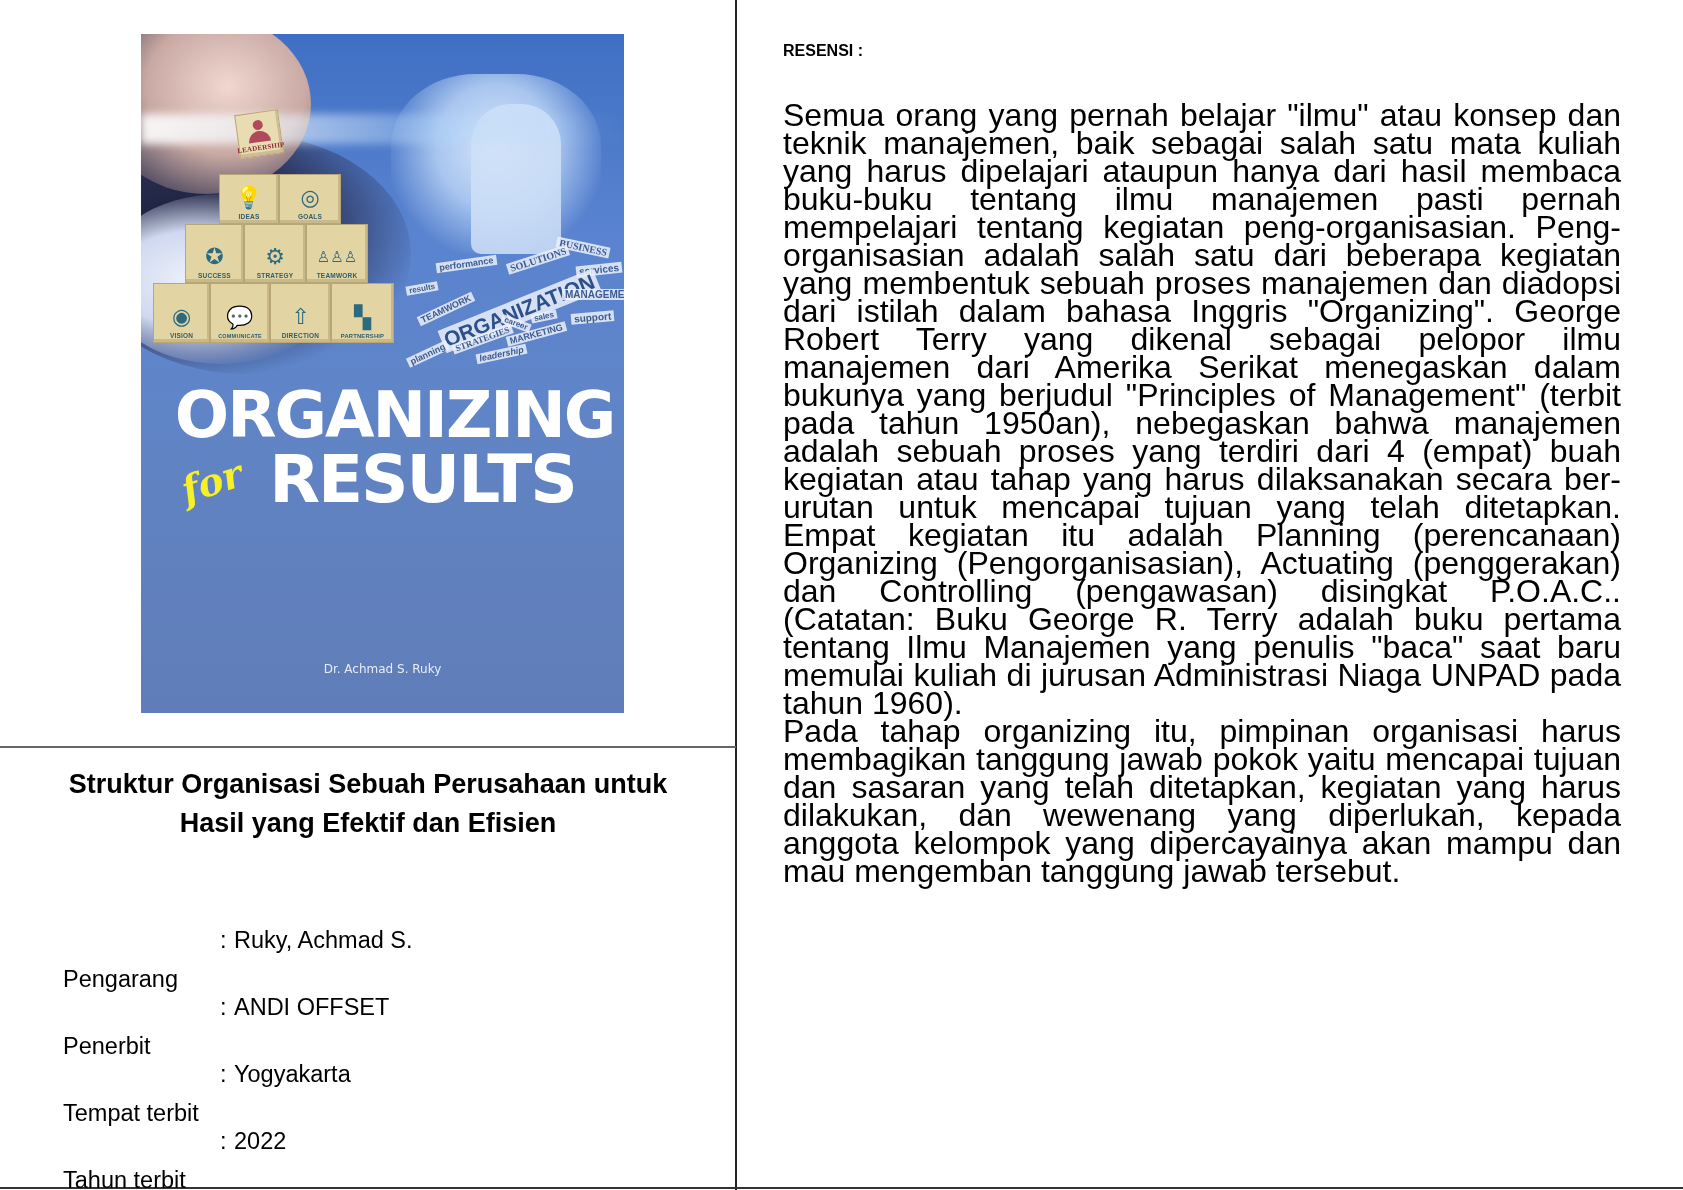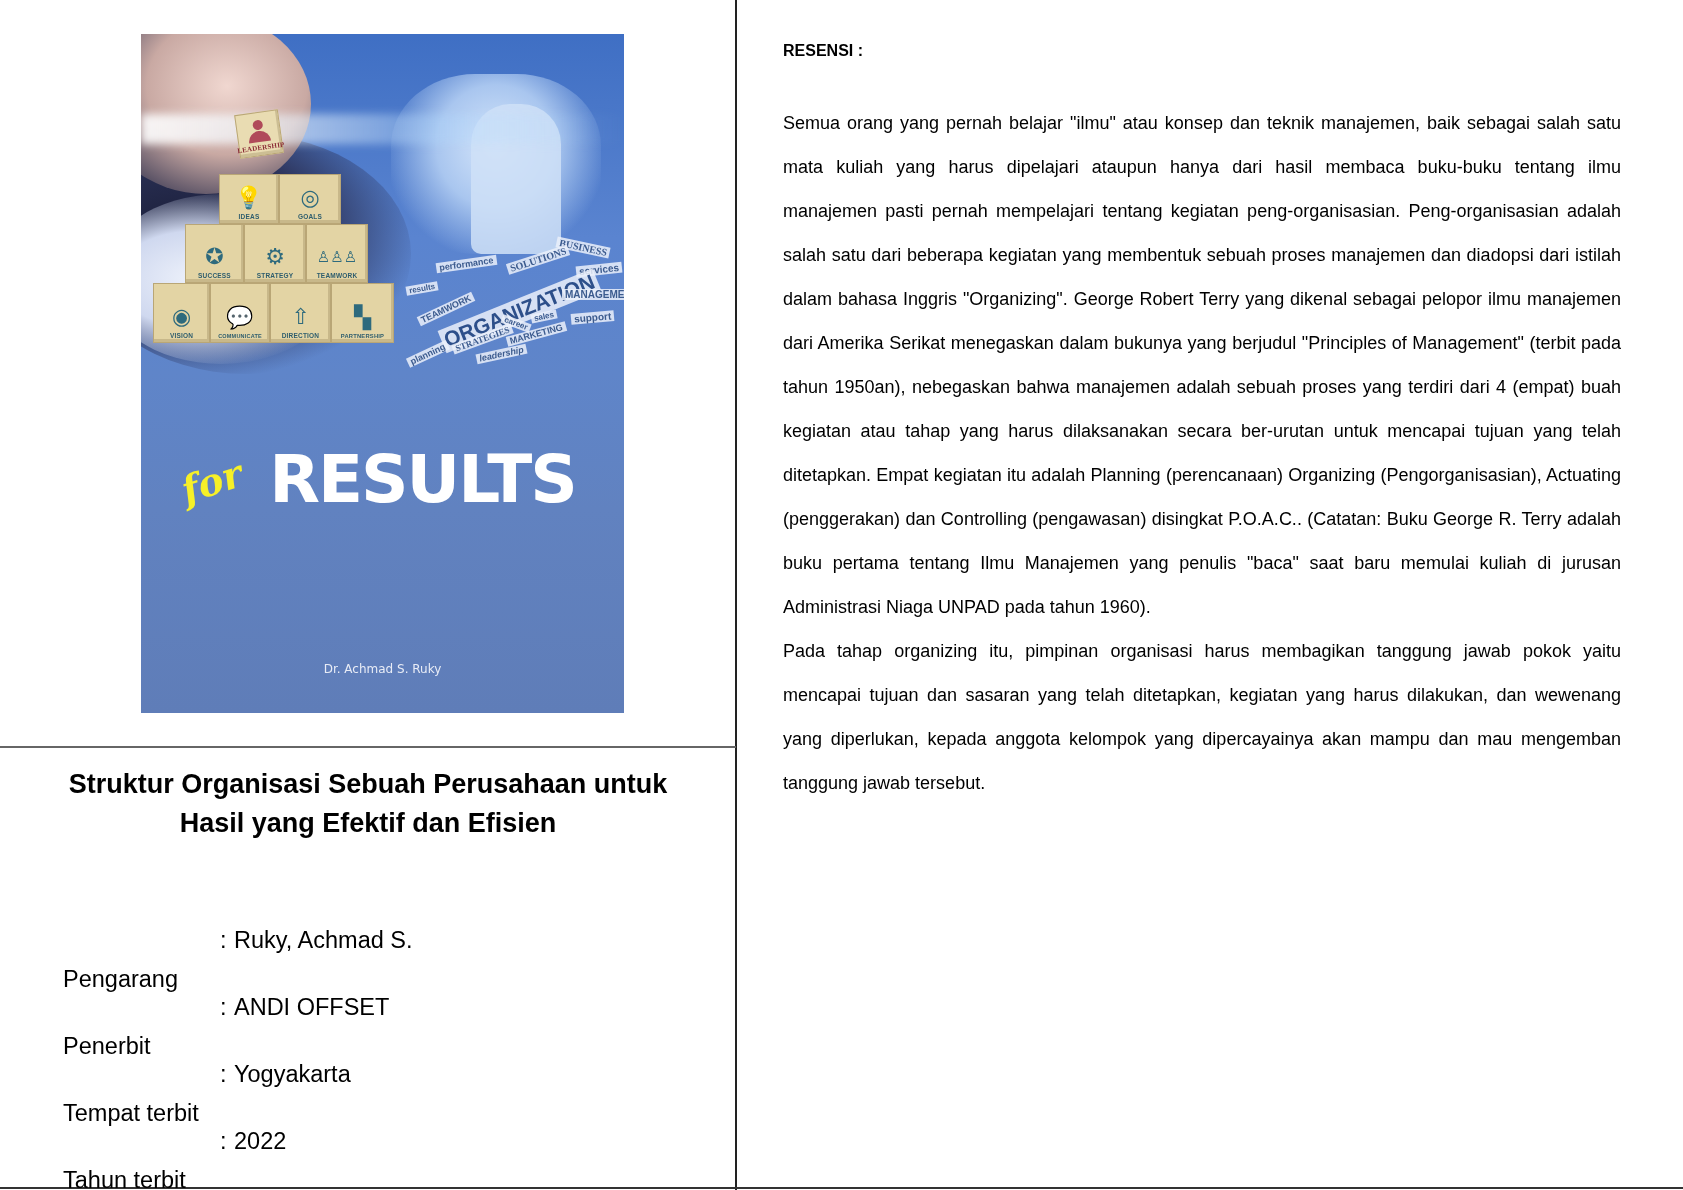--- a/index.html
+++ b/index.html
@@ -92,21 +92,21 @@
     }
     .meta { position: absolute; left: 63px; top: 926px; font-size: 23.5px; line-height: 28px; }
     .meta .row { display: flex; }
     .meta .k { width: 157px; margin-top: 39px; }
     .meta .sep { width: 14px; }
 
     
     .resensi-head { position: absolute; left: 783px; top: 42px; font-weight: bold; font-size: 16px; }
     .review {
       position: absolute; left: 783px; top: 101px; width: 838px;
-      font-size: 18px; line-height: 44px; text-align: justify;
+      font-size: 32px; line-height: 28px; text-align: justify;
     }
     .review p { margin: 0; }
   </style>
 </head>
 <body>
 
 <div class="vline"></div>
 <div class="hline"></div>
 <div class="bline"></div>
 
@@ -173,20 +173,21 @@
     <span class="wc" style="left:156px; top:55px; font-size:10px;">MANAGEMENT</span>
     <span class="wc" style="left:95px; top:85px; font-size:8px; transform:rotate(20deg);">career</span>
     <span class="wc" style="left:125px; top:78px; font-size:8px; transform:rotate(-12deg);">sales</span>
     <span class="wc" style="left:45px; top:100px; font-size:9px; transform:rotate(-20deg); font-family:'Liberation Serif',serif;">STRATEGIES</span>
     <span class="wc" style="left:100px; top:95px; font-size:9px; transform:rotate(-15deg);">MARKETING</span>
     <span class="wc" style="left:165px; top:78px; font-size:10px; transform:rotate(-5deg);">support</span>
     <span class="wc" style="left:0px; top:115px; font-size:9px; transform:rotate(-25deg);">planning</span>
     <span class="wc" style="left:70px; top:115px; font-size:9px; transform:rotate(-12deg); font-style:italic;">leadership</span>
   </div>
 
+  <div class="cover-title l1">ORGANIZING</div>
   <div class="cover-for">for</div>
   <div class="cover-title l2">RESULTS</div>
   <div class="cover-author">Dr. Achmad S. Ruky</div>
 </div>
 
 <div class="book-title">
   <div>Struktur Organisasi Sebuah Perusahaan untuk</div>
   <div>Hasil yang Efektif dan Efisien</div>
 </div>
 

